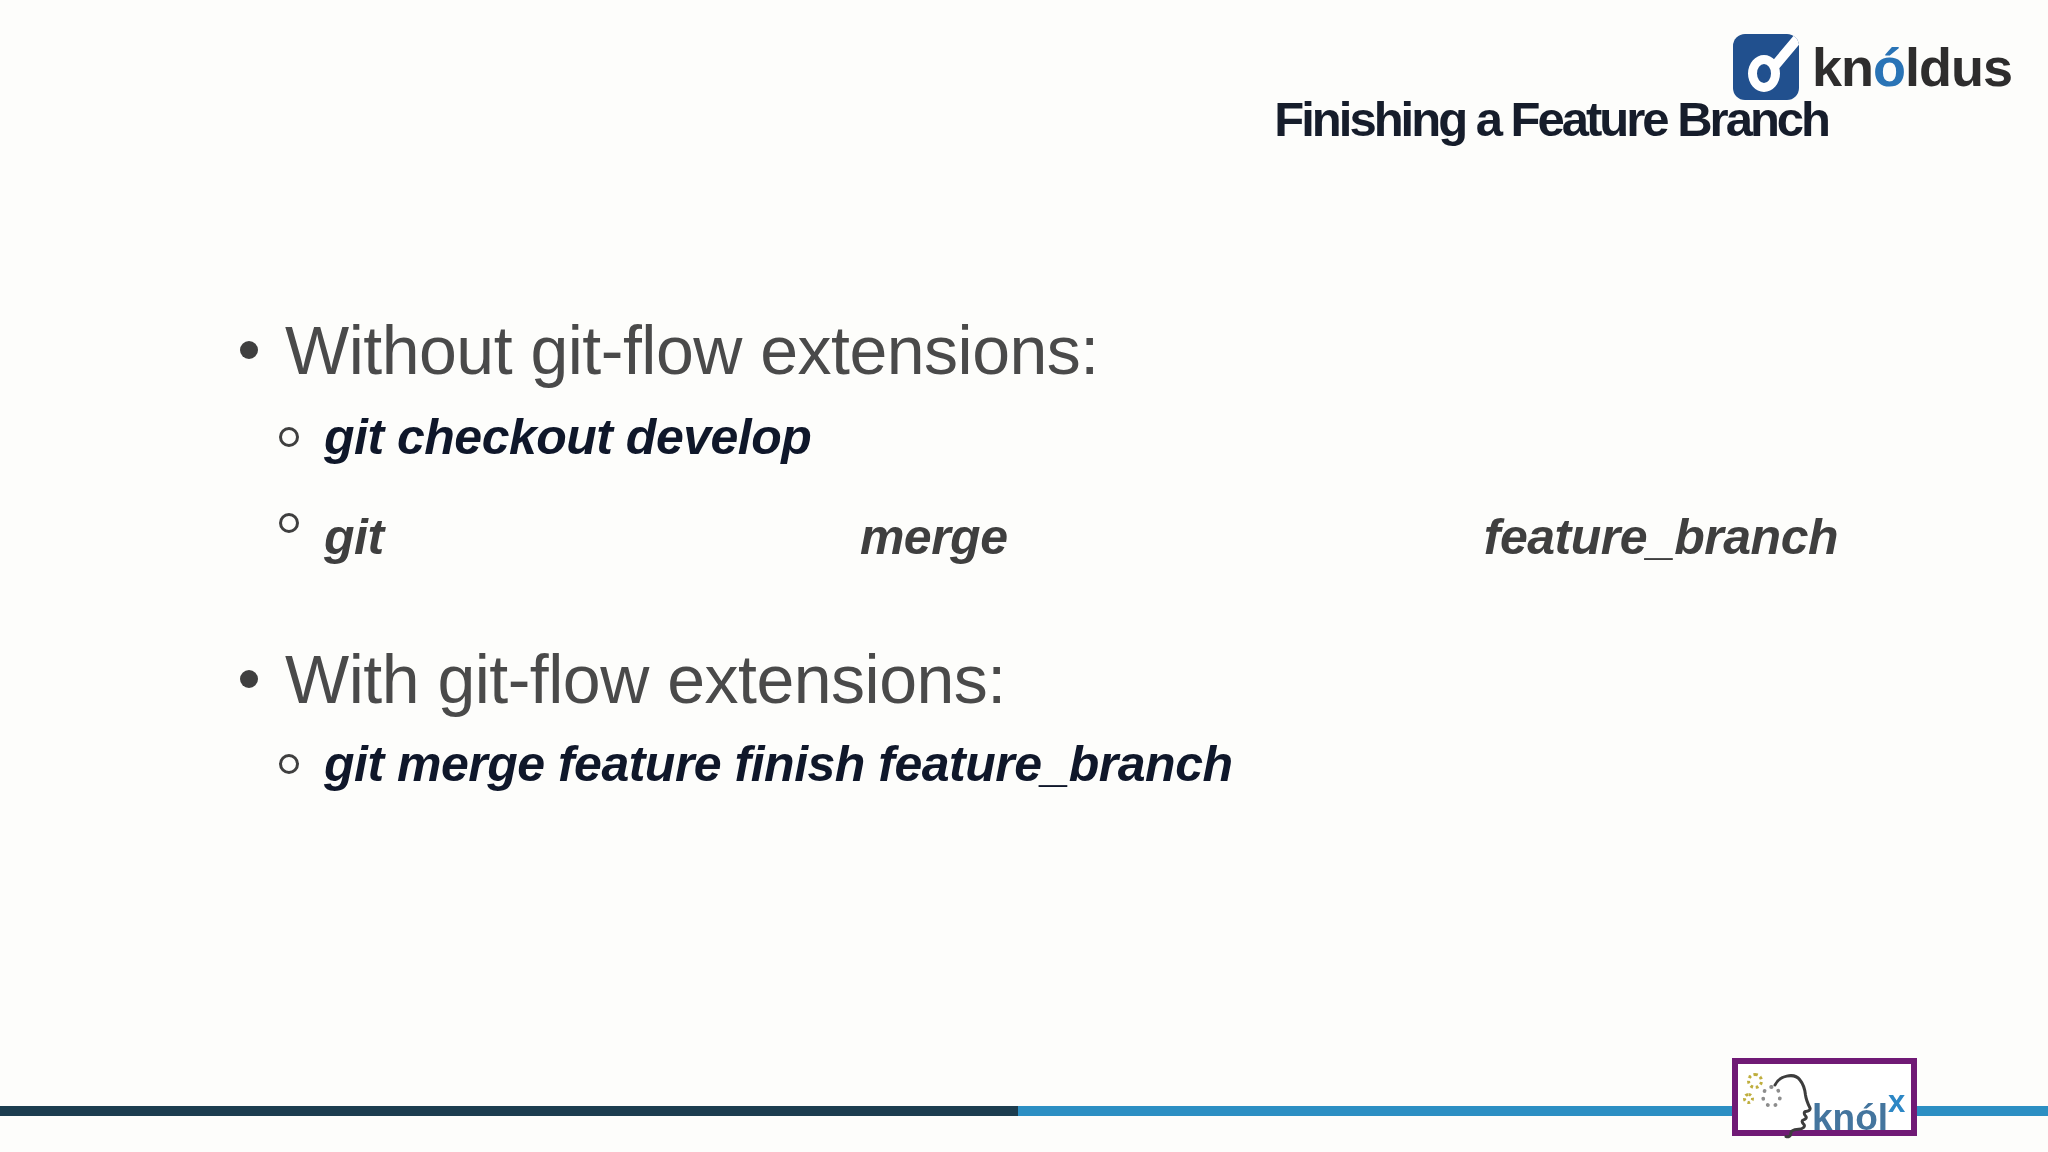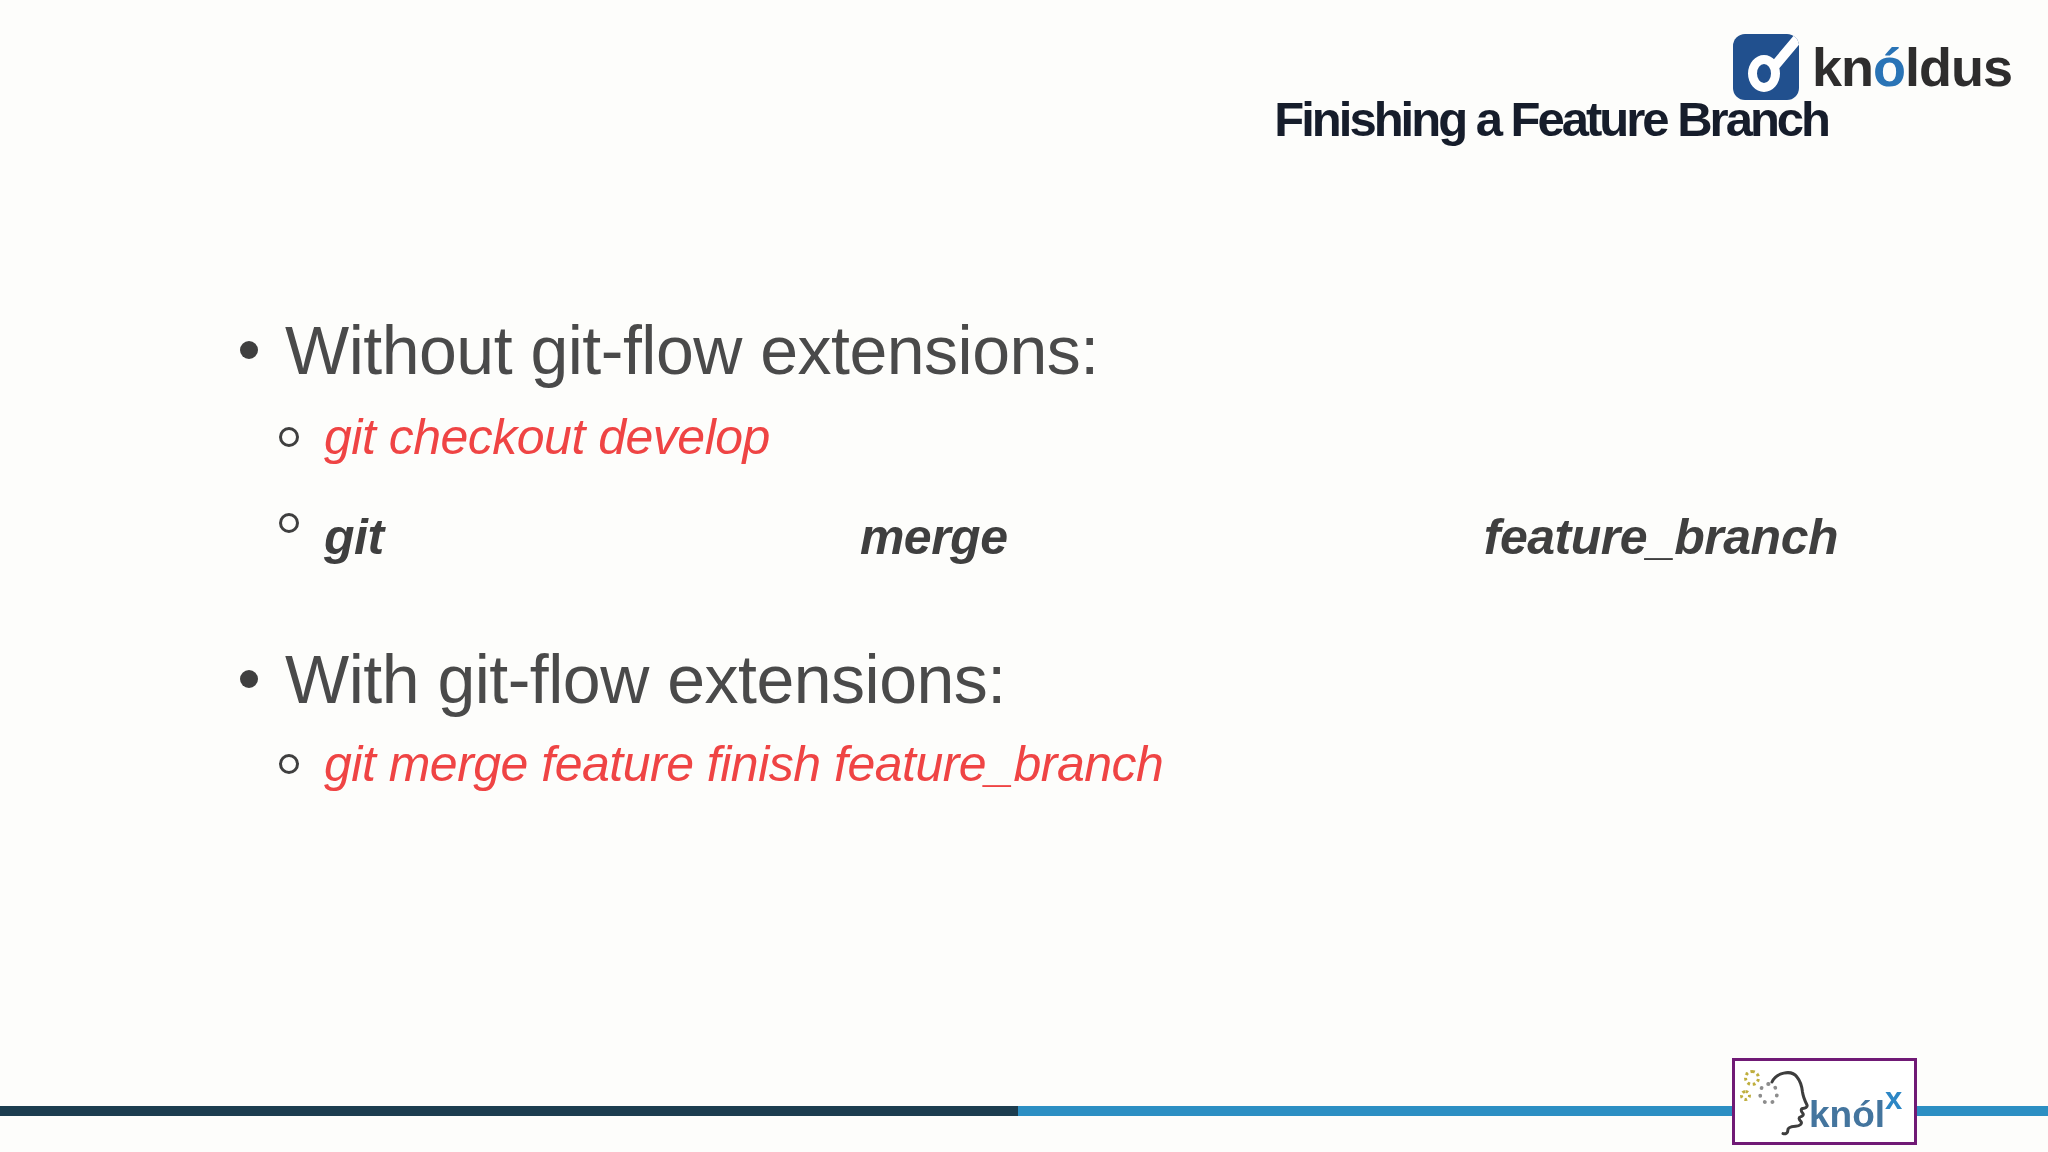--- a/index.html
+++ b/index.html
@@ -89,24 +89,24 @@
   .b-main {
     margin-left:285px;
     font-size:68px;
     letter-spacing:-0.5px;
     color:#4a4a4a;
     white-space:nowrap;
   }
   .b-sub {
     margin-left:324px;
     font-size:50px;
-    font-weight:normal;
+    font-weight:bold;
     font-style:italic;
     letter-spacing:-0.5px;
-    color:#ef4444;
+    color:#0f172a;
     white-space:nowrap;
   }
   .justify-line {
     position:absolute;
     left:324px; top:0;
     width:1514px; height:86px;
     display:flex;
     justify-content:space-between;
     align-items:flex-end;
   }
@@ -130,23 +130,23 @@
     position:absolute;
     left:1018px; top:1106px;
     width:1030px; height:10px;
     background:#2c8fc3;
   }
 
   
   .knolx-box {
     position:absolute;
     left:1732px; top:1058px;
-    width:185px; height:87px;
+    width:185px; height:78px;
     background:#ffffff;
-    border:3px solid #701a75;
+    border:6px solid #701a75;
     z-index:5;
   }
   .gear { position:absolute; border-radius:50%; background:transparent; }
   .gear-gold-1 { left:9px;  top:9px;  width:16px; height:16px; border:3px dotted #bfae3e; }
   .gear-gold-2 { left:5px;  top:29px; width:11px; height:11px; border:3px dotted #bfae3e; }
   .gear-gray   { left:23px; top:21px; width:21px; height:23px; border:4px dotted #8d8d8d; }
   .head-svg { position:absolute; left:31px; top:10px; }
   .knolx-word {
     position:absolute;
     left:74px; top:33px;

